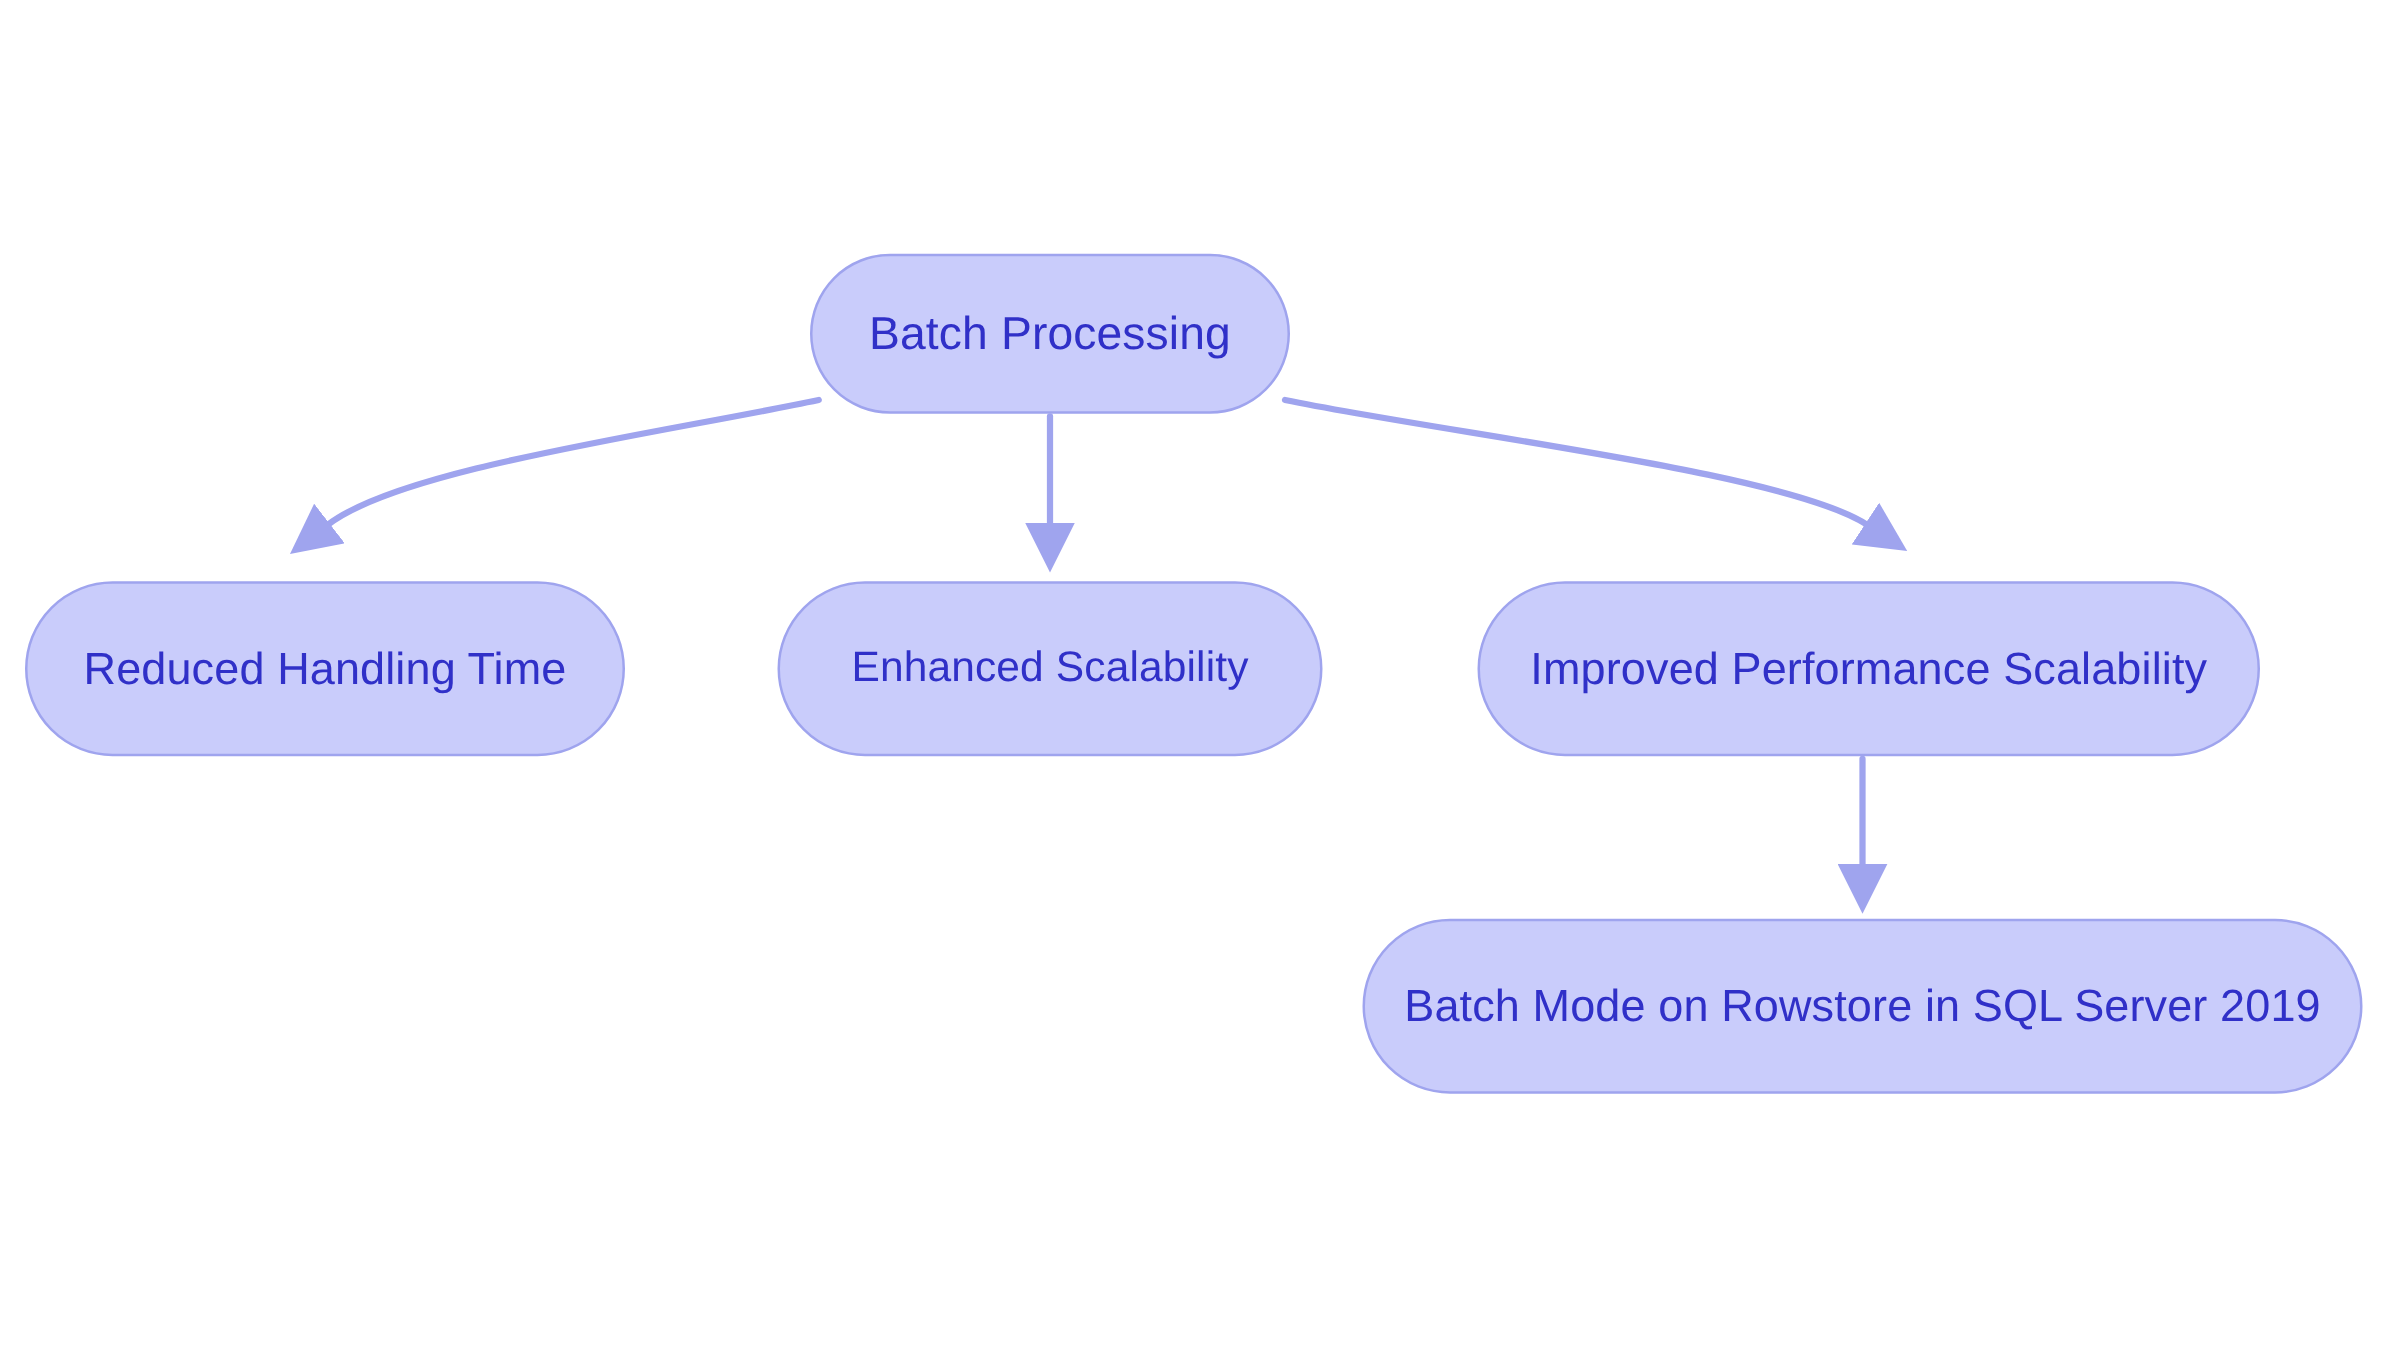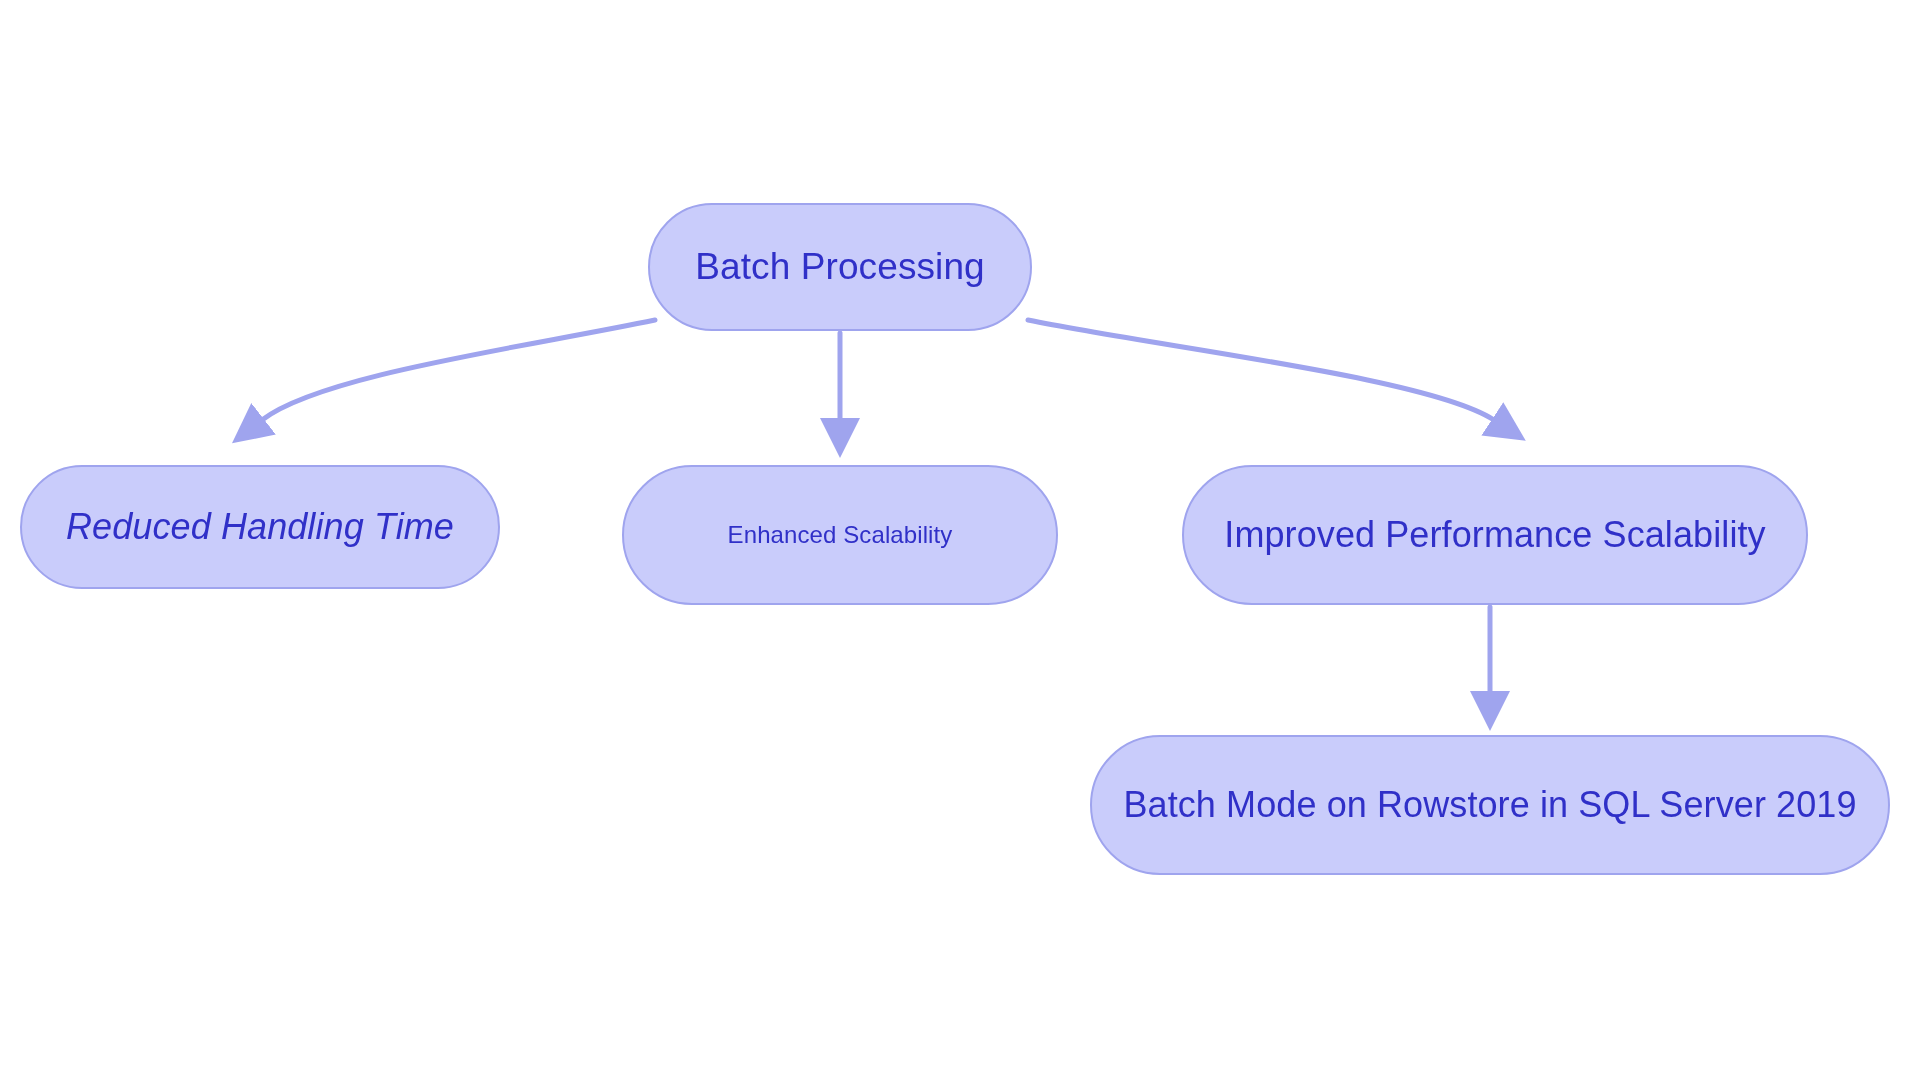--- a/index.html
+++ b/index.html
@@ -46,28 +46,28 @@
     font-weight: 400;
     letter-spacing: 0.1px;
   }
   
   #node-root {
     left: 648px;  top: 203px;  width: 384px;  height: 128px;
   }
   #node-root .node-label { font-size: 37px; }
 
   #node-reduced-handling-time {
-    left: 20px;   top: 465px;  width: 480px;  height: 124px; font-style: italic;
+    left: 20px;   top: 465px;  width: 480px;  height: 140px;
   }
   #node-reduced-handling-time .node-label { font-size: 36px; }
 
   #node-enhanced-scalability {
     left: 622px;  top: 465px;  width: 436px;  height: 140px;
   }
-  #node-enhanced-scalability .node-label { font-size: 24px; }
+  #node-enhanced-scalability .node-label { font-size: 34px; }
 
   #node-improved-performance-reliability {
     left: 1182px; top: 465px;  width: 626px;  height: 140px;
   }
   #node-improved-performance-reliability .node-label { font-size: 36px; }
 
   #node-batch-mode-rowstore {
     left: 1090px; top: 735px;  width: 800px;  height: 140px;
   }
   #node-batch-mode-rowstore .node-label { font-size: 36px; }

